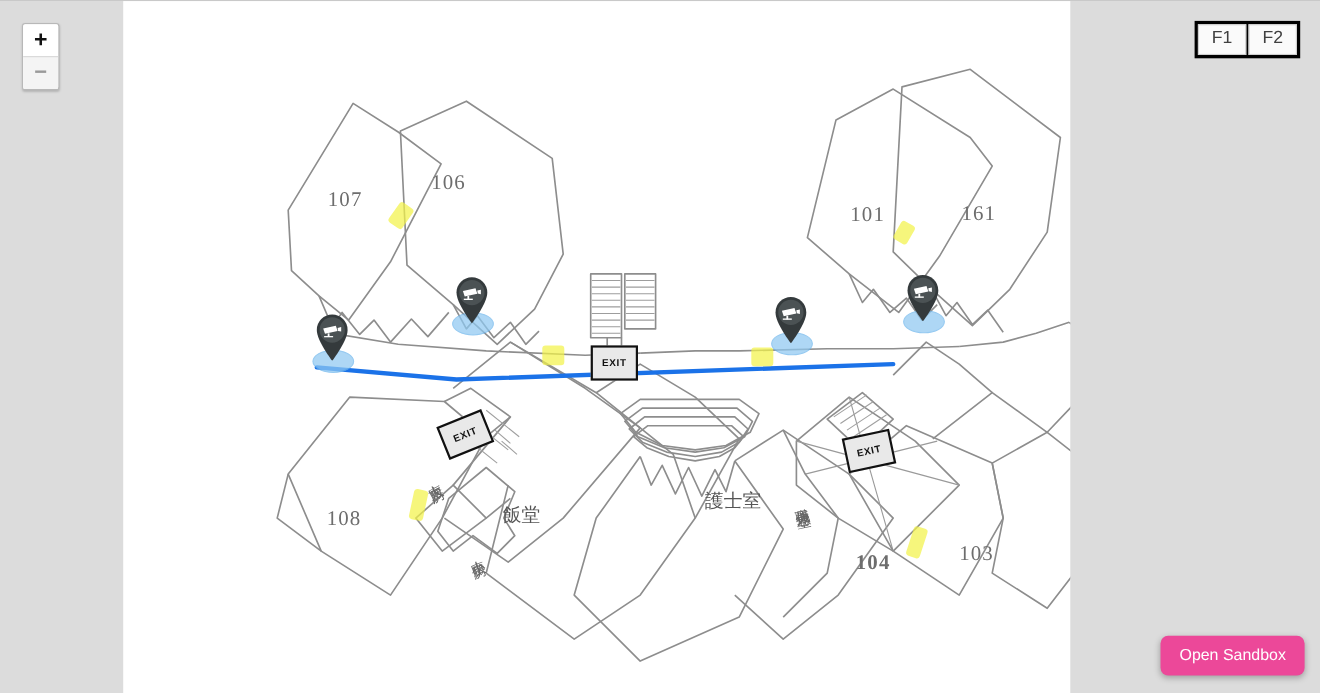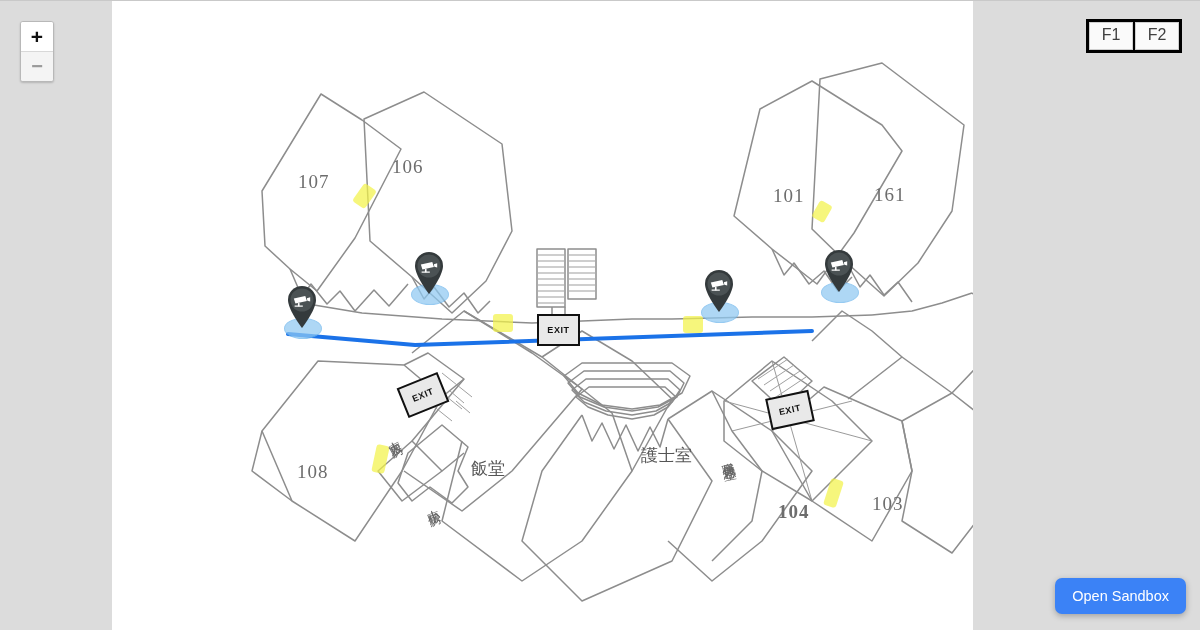--- a/index.html
+++ b/index.html
@@ -42,21 +42,21 @@
   }
   .floor-btn{
     background:#fafafa;border:1px solid #cfcfcf;
     color:#404040;font-size:16px;line-height:1;
     padding:4px 8px 6px;cursor:pointer;min-width:26px;text-align:center;
     font-family:"Liberation Sans",sans-serif;
   }
   
   #sandbox-btn{
     position:absolute;right:14px;bottom:16px;z-index:50;
-    background:#3b82f6;color:#fff;border-radius:7px;
+    background:#ec4899;color:#fff;border-radius:7px;
     padding:10px 17px;font-size:14.5px;cursor:pointer;
     box-shadow:0 2px 6px rgba(0,0,0,.28);
     white-space:nowrap;
   }
   
   #floorplan{position:absolute;left:0;top:0;width:988px;height:630px;}
   .plan-label{
     position:absolute;color:#6d6d6d;
     font-family:"Liberation Serif","DejaVu Serif",serif;
     font-size:19px;letter-spacing:1px;
@@ -190,21 +190,21 @@
       <div class="hl" style="left:715px;top:478px;width:13px;height:28px;transform:rotate(18deg);"></div>
 
       <div class="plan-label" style="left:186px;top:170px;">107</div>
       <div class="plan-label" style="left:280px;top:155px;">106</div>
       <div class="plan-label" style="left:661px;top:184px;">101</div>
       <div class="plan-label" style="left:762px;top:183px;">161</div>
       <div class="plan-label" style="left:185px;top:460px;">108</div>
       <div class="plan-label" style="left:666px;top:500px;font-weight:bold;">104</div>
       <div class="plan-label" style="left:760px;top:492px;">103</div>
 
-      <div class="cjk-label" style="left:359px;top:456px;text-align:center;">飯堂</div>
+      <div class="cjk-label" style="left:345px;top:456px;text-align:center;">飯堂</div>
       <div class="cjk-label vertical" style="left:266px;top:432px;transform:rotate(-28deg);">大廄房</div>
       <div class="cjk-label vertical" style="left:306px;top:500px;transform:rotate(-22deg);">小廄房</div>
       <div class="cjk-label" style="left:529px;top:443px;font-family:Liberation Mono, monospace;">護士室</div>
       <div class="cjk-label vertical" style="left:604px;top:452px;transform:rotate(-12deg);">職員休息室</div>
 
       <div class="exit-sign" style="left:425px;top:313px;width:39px;height:28px;">EXIT</div>
       <div class="exit-sign" style="left:289px;top:378px;width:40px;height:28px;transform:rotate(-22deg);">EXIT</div>
       <div class="exit-sign" style="left:656px;top:393px;width:40px;height:28px;transform:rotate(-12deg);">EXIT</div>
 
       <div class="cam-pin" style="left:168px;top:283px;">

